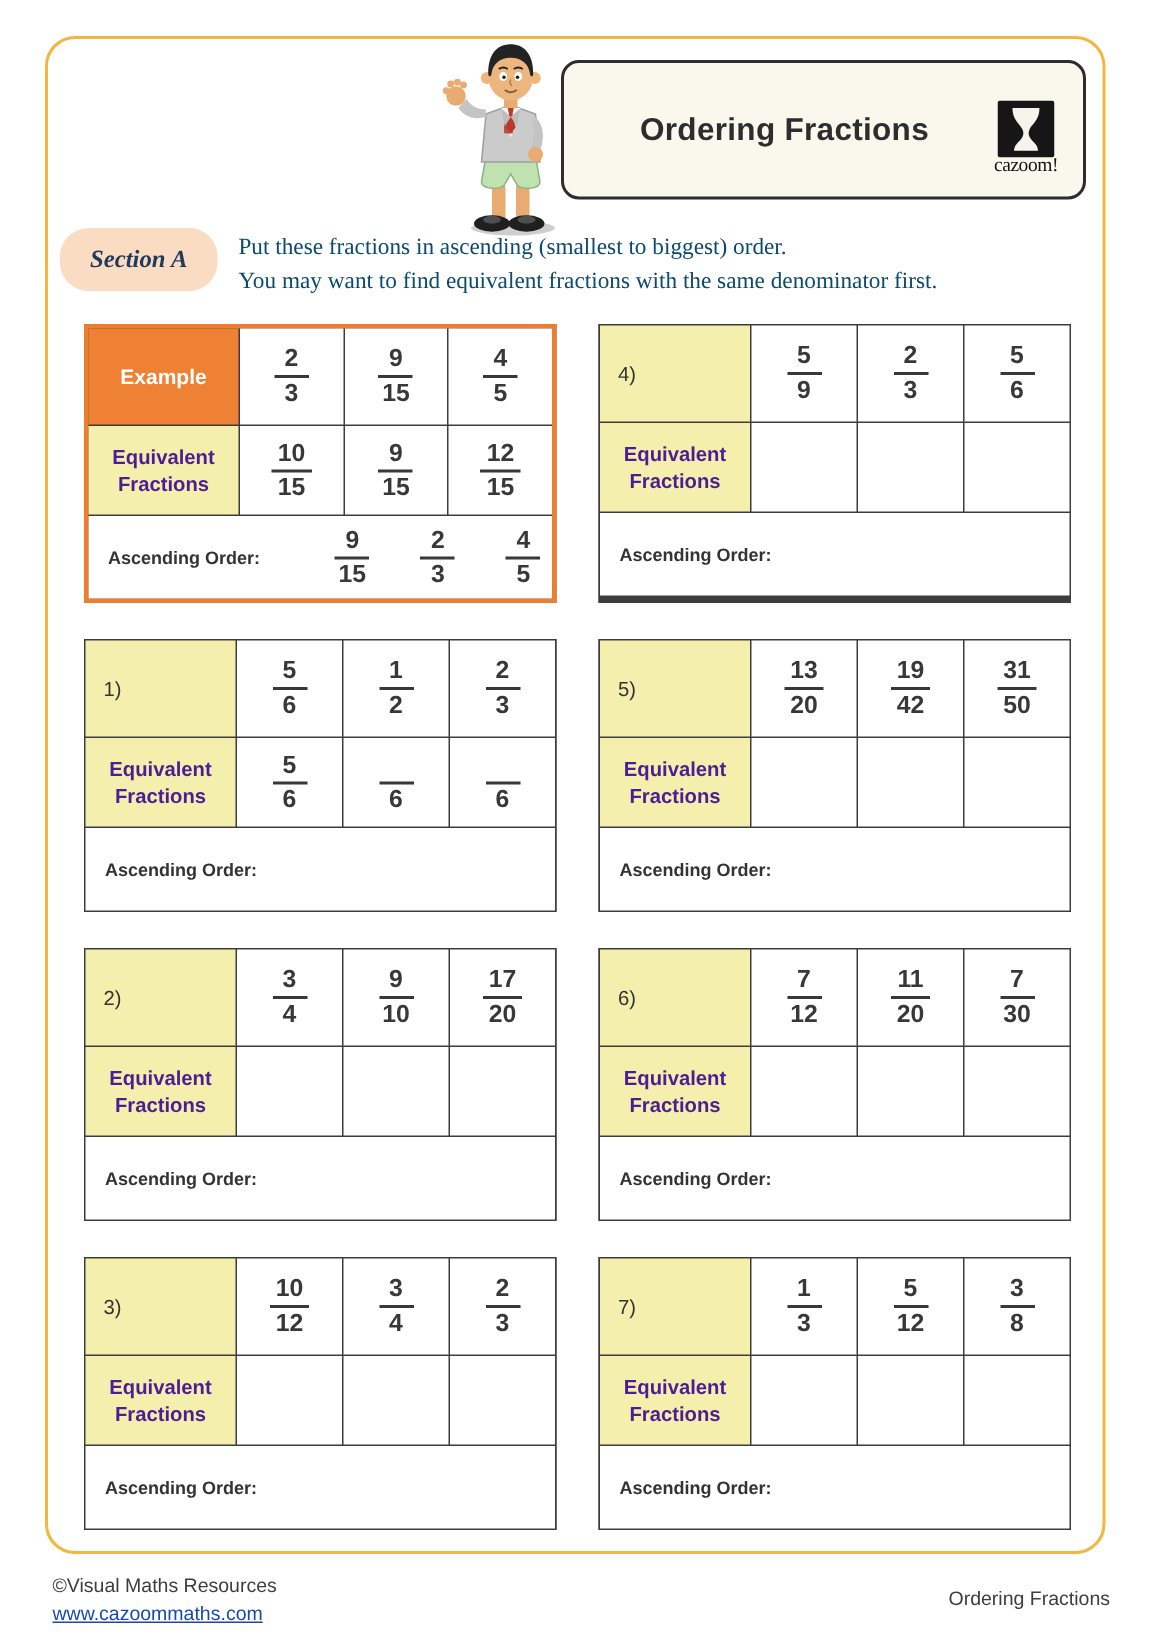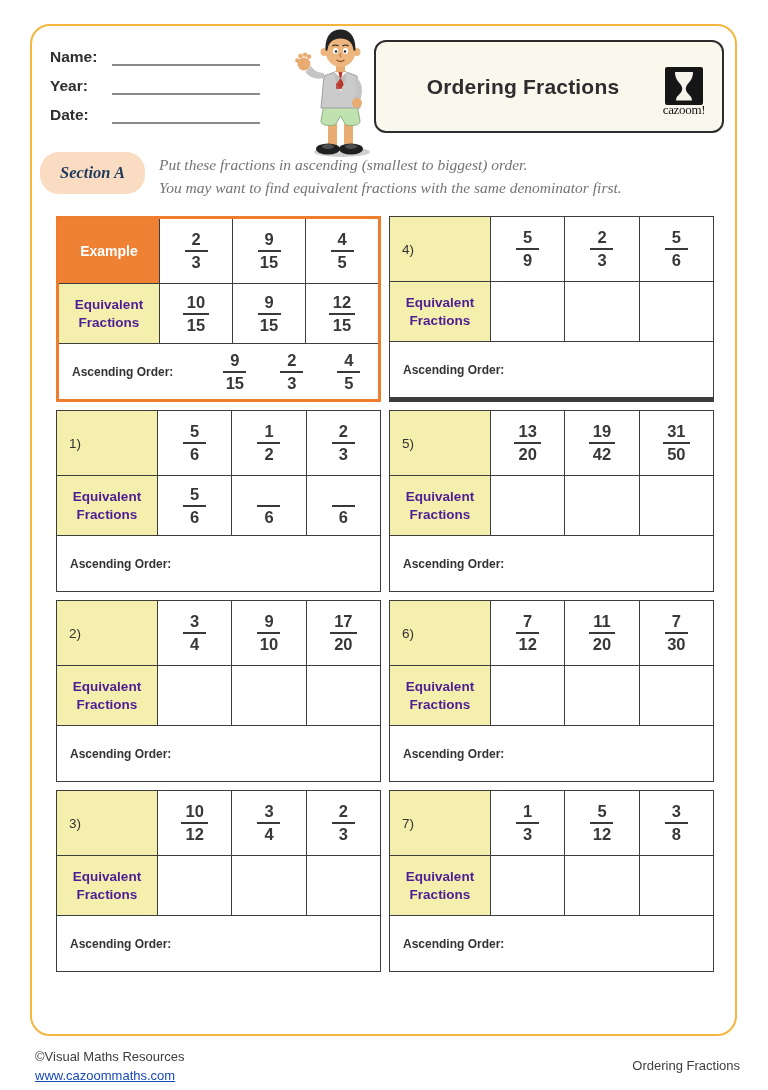--- a/index.html
+++ b/index.html
@@ -29,23 +29,23 @@
   .title-text { flex:1; text-align:center; font-size:21px; font-weight:bold; color:#2d2d2d; letter-spacing:0.2px; }
   .logo { width:56px; display:flex; flex-direction:column; align-items:center; margin-top:12px; flex:0 0 auto; }
   .logo-text { font-family:"Liberation Serif", serif; font-weight:normal; font-size:13px; color:#141414; margin-top:-3px; letter-spacing:-0.3px; }
   
   .section-row { position:absolute; left:8px; top:126px; right:14px; display:flex; gap:14px; align-items:flex-start; }
   .section-badge {
     background:#F9DCC2; border-radius:19px; padding:11px 20px;
     font-family:"Liberation Serif", serif; font-style:italic; font-weight:bold;
     font-size:16.5px; color:#1F3A5C; flex:0 0 auto;
   }
-  .instructions { font-family:"Liberation Serif", serif; font-style:italic; font-size:15.5px; color:#737373; line-height:1.5; padding-top:1px; }
-  
-  .tables { position:absolute; left:24px; top:190px; width:658px; display:grid; grid-template-columns:1fr 1fr; column-gap:28px; row-gap:24px;gap:8px; }
+  .instructions { font-family:"Liberation Serif", serif; font-size:15.5px; color:#0c4a6e; line-height:1.5; padding-top:1px; }
+  
+  .tables { position:absolute; left:24px; top:190px; width:658px; display:grid; grid-template-columns:1fr 1fr; column-gap:28px; row-gap:24px; }
   .qtable {
     display:grid; grid-template-columns:100px 1fr 1fr 1fr; grid-template-rows:64px 59px 55px;
     gap:1px; background:#3d3d3d; border:1.5px solid #3d3d3d;
   }
   .qtable.ex { border:3px solid #EE7D2E; }
   .cell { background:#ffffff; }
   .lab1 { display:flex; align-items:center; }
   .qlab { background:#F4EFAC; padding-left:12px; font-size:13.5px; color:#333333; }
   .exlab { background:#EF8135; color:#ffffff; font-weight:bold; font-size:14px; justify-content:center; }
   .eqlab {
@@ -63,34 +63,20 @@
   
   .footer-left { position:absolute; left:35px; top:1048px; font-size:13px; color:#3d3d3d; line-height:1.45; }
   .footer-link { color:#1748B8; text-decoration:underline; cursor:pointer; }
   .footer-right { position:absolute; right:28px; top:1058px; font-size:13px; color:#3d3d3d; }
 </style>
 </head>
 <body>
 
 <div class="page">
 
-  <div class="fields">
-    <div class="field-row">
-      <span class="field-label">Name:</span>
-      <div class="field-line"></div>
-    </div>
-    <div class="field-row">
-      <span class="field-label">Year:</span>
-      <div class="field-line"></div>
-    </div>
-    <div class="field-row">
-      <span class="field-label">Date:</span>
-      <div class="field-line"></div>
-    </div>
-  </div>
 
   <div class="boy">
     <svg width="106" height="132" viewBox="0 0 106 132">
       <ellipse cx="58" cy="126" rx="28" ry="5" fill="#cfcfcf"></ellipse>
       <rect x="44" y="96" width="9" height="26" rx="3" fill="#E8AC72"></rect>
       <rect x="60" y="96" width="9" height="26" rx="3" fill="#E8AC72"></rect>
       <ellipse cx="44" cy="123" rx="12" ry="5.5" fill="#1f1f1f"></ellipse>
       <ellipse cx="67" cy="123" rx="12" ry="5.5" fill="#1f1f1f"></ellipse>
       <ellipse cx="44" cy="120.5" rx="6" ry="2.6" fill="#4e4e4e"></ellipse>
       <ellipse cx="67" cy="120.5" rx="6" ry="2.6" fill="#4e4e4e"></ellipse>

